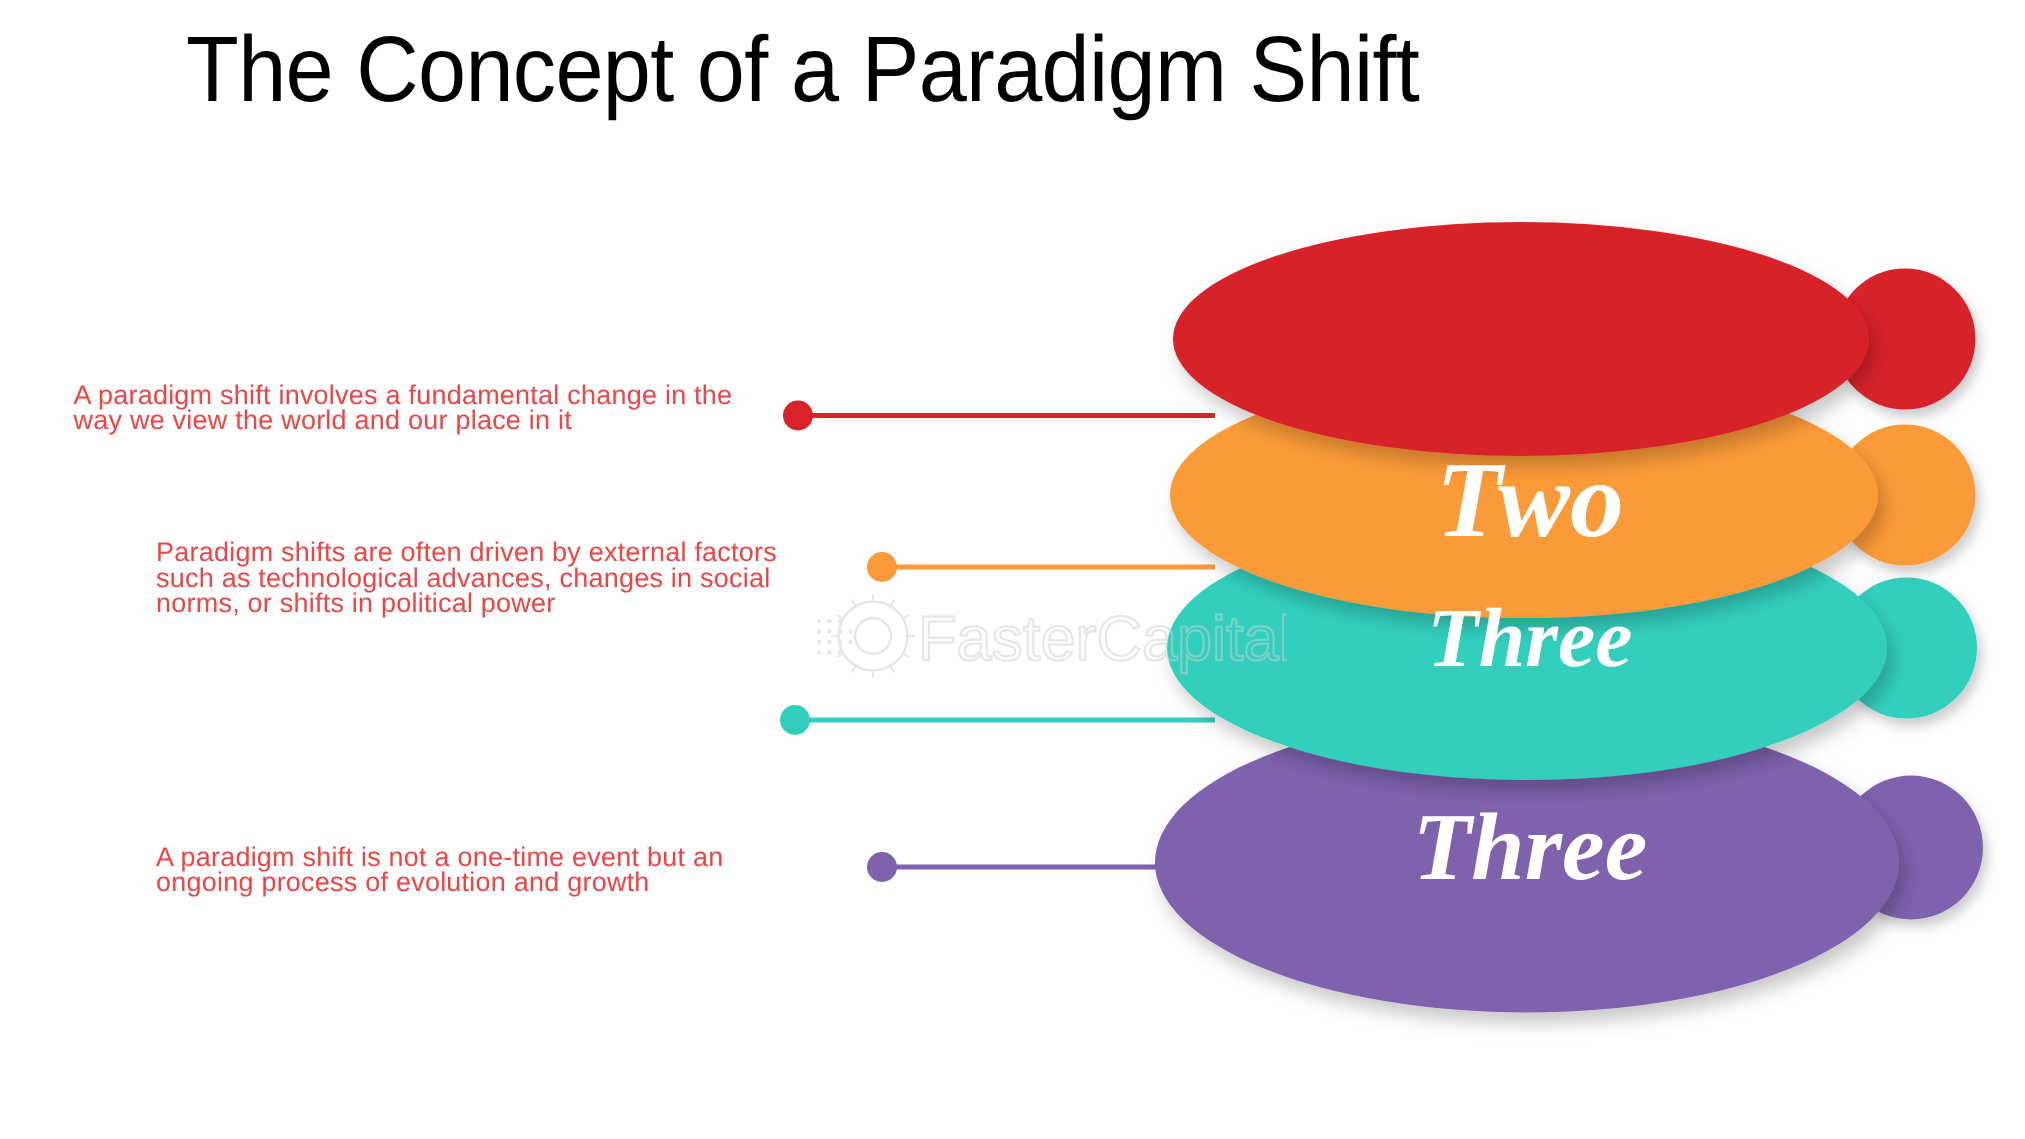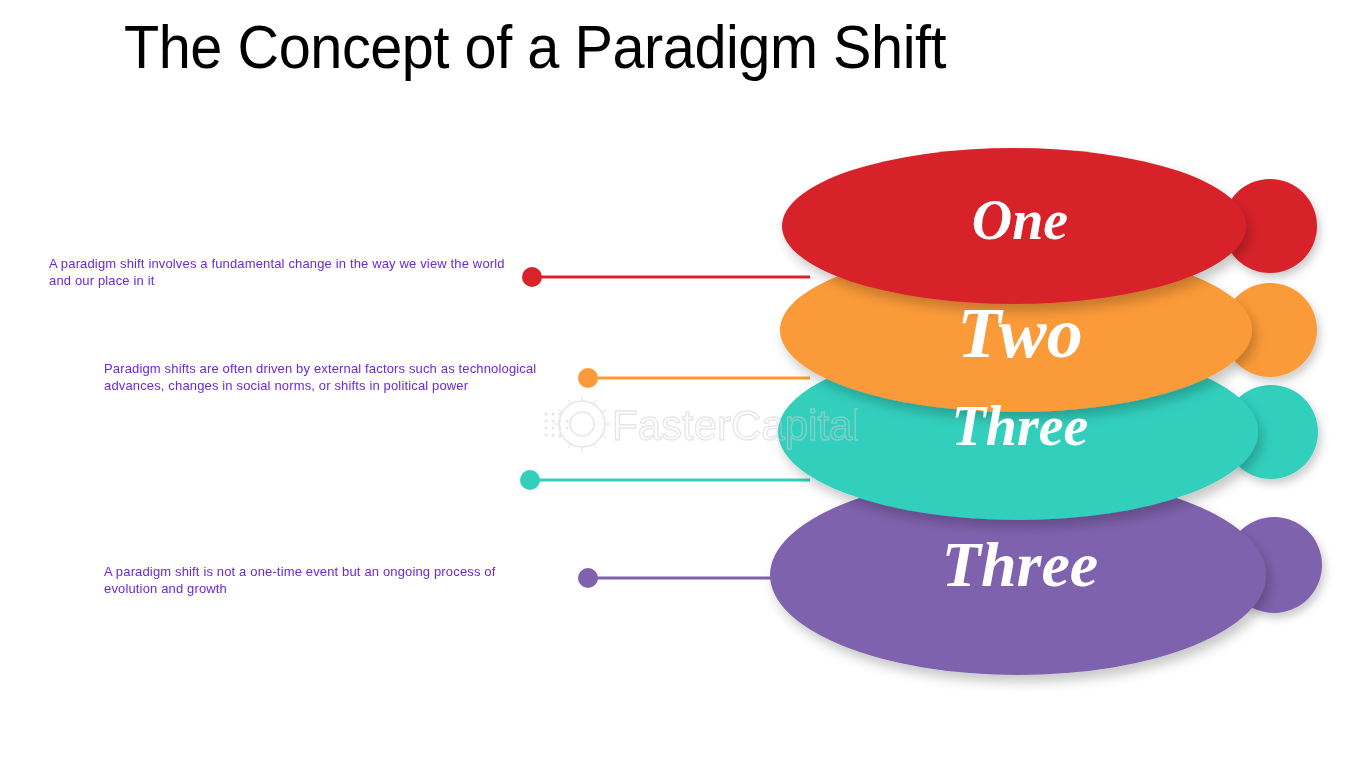--- a/index.html
+++ b/index.html
@@ -56,23 +56,23 @@
   }
   .ring-label.one   { left: 850px; top: 188px; width: 300px; font-size: 56px; }
   .ring-label.two   { left: 850px; top: 292px; width: 300px; font-size: 72px; }
   .ring-label.three { left: 850px; top: 394px; width: 300px; font-size: 56px; font-family: Liberation Serif, serif; }
   .ring-label.four  { left: 850px; top: 528px; width: 300px; font-size: 64px; }
 
   
   .desc {
     position: absolute;
     font-family: "Liberation Sans", sans-serif;
-    font-size: 13px;
+    font-size: 18px;
     line-height: 17px;
-    color: #6d28d9;
+    color: #ef4444;
     letter-spacing: 0.15px;
   }
   .desc.d1 { left: 29px;  top: 255px; width: 475px; }
   .desc.d2 { left: 84px;  top: 360px; width: 450px; }
   .desc.d3 { left: 26px;  top: 458px; width: 470px; }
   .desc.d4 { left: 84px;  top: 563px; width: 440px; }
 
   
   #watermark {
     position: absolute;
@@ -125,21 +125,20 @@
 
       <g>
         <line x1="514" y1="277" x2="790" y2="277" stroke="#D8232A" stroke-width="3.2"></line>
         <circle cx="512" cy="277" r="10" fill="#D8232A"></circle>
         <circle cx="1250" cy="226" r="47" fill="#D8232A" filter="url(#tinyShadow)"></circle>
         <ellipse cx="994" cy="226" rx="232" ry="78" fill="#D8232A" filter="url(#softShadow)"></ellipse>
       </g>
     </svg>
   </div>
 
-  <div class="ring-label one">One</div>
   <div class="ring-label two">Two</div>
   <div class="ring-label three">Three</div>
   <div class="ring-label four">Three</div>
 
   <div class="desc d1">A paradigm shift involves a fundamental change in the way we view the world and our place in it</div>
   <div class="desc d2">Paradigm shifts are often driven by external factors such as technological advances, changes in social norms, or shifts in political power</div>
   <div class="desc d4">A paradigm shift is not a one-time event but an ongoing process of evolution and growth</div>
 
   <div id="watermark">
     <svg width="316" height="64" viewBox="0 0 316 64" xmlns="http://www.w3.org/2000/svg">

